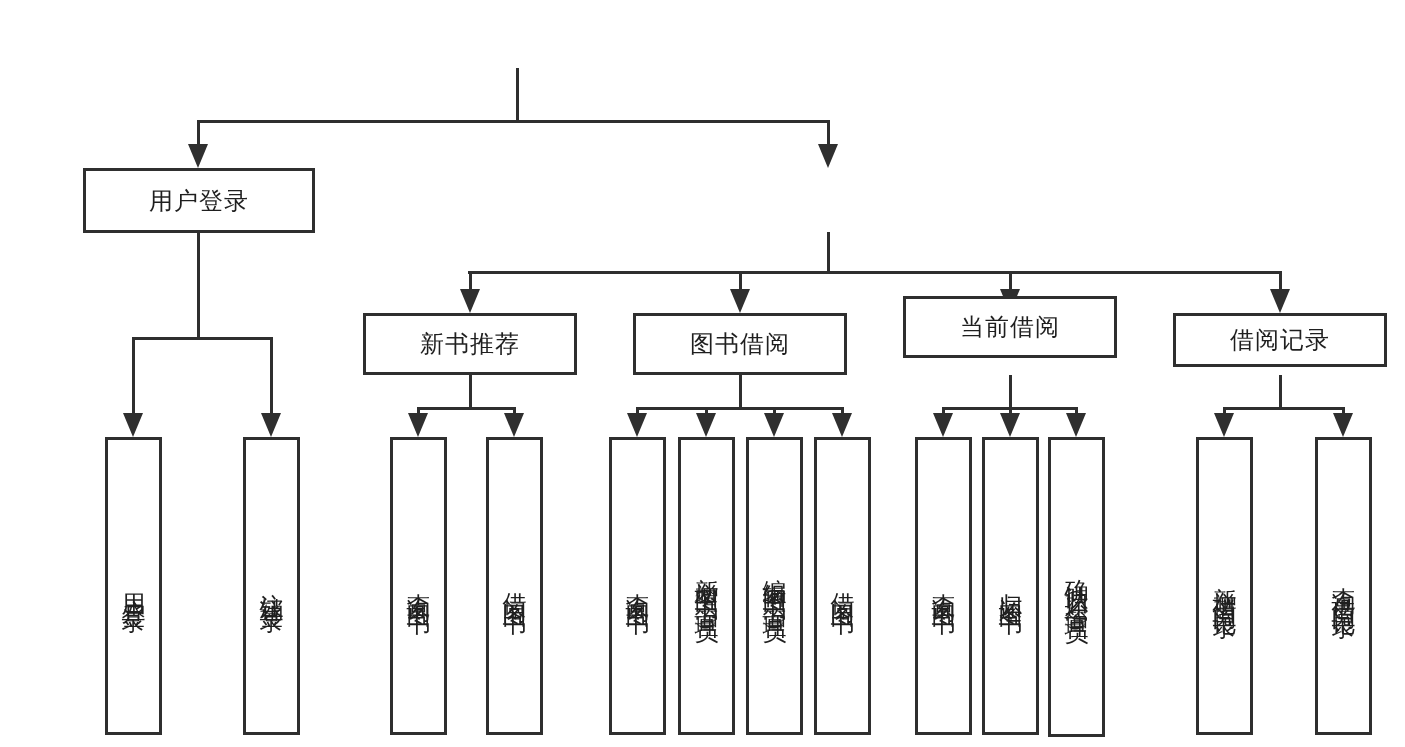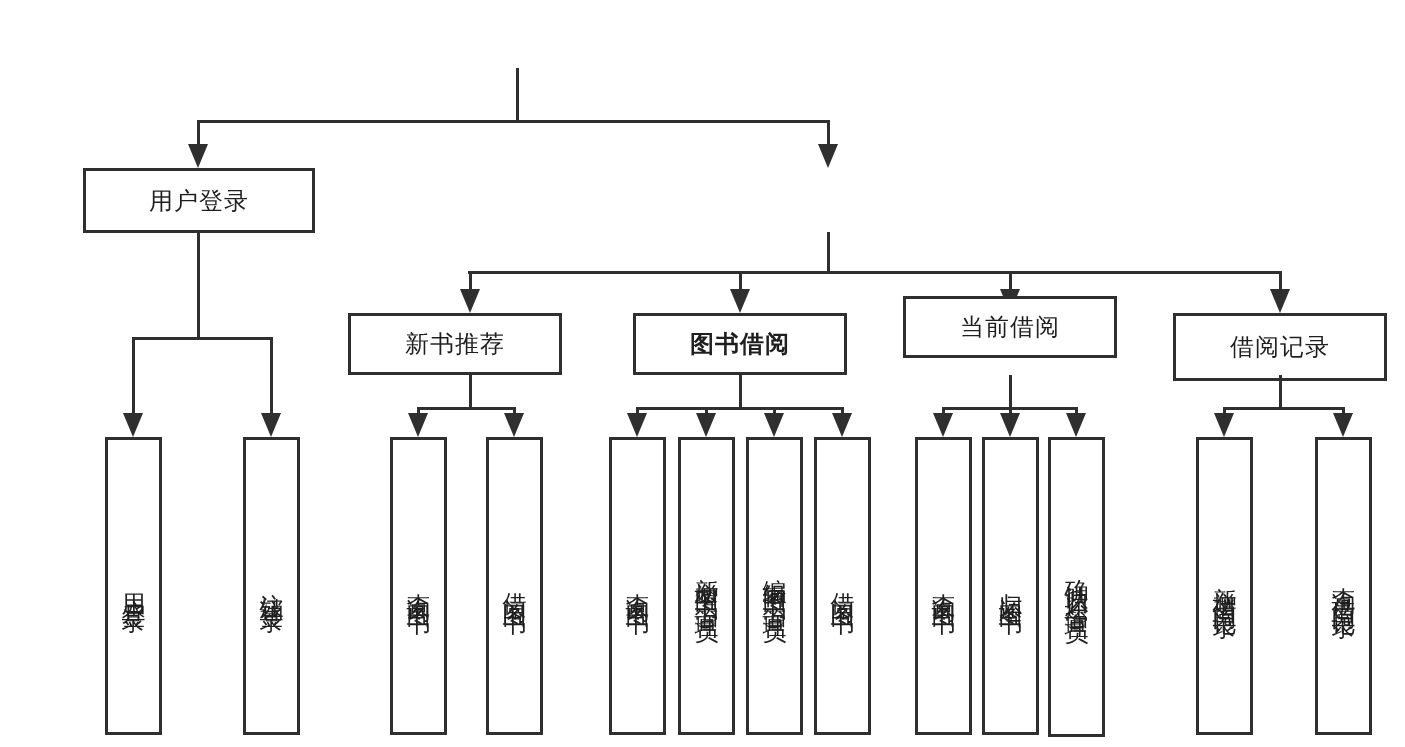--- a/index.html
+++ b/index.html
@@ -79,24 +79,24 @@
   <div class="hline" style="left:468px; top:271px; width:813px; height:3px;"></div>
   <div class="vline" style="left:469px; top:271px; width:3px; height:20px;"></div>
   <div class="arrowhead" style="left:460px; top:289px;"></div>
   <div class="vline" style="left:739px; top:271px; width:3px; height:20px;"></div>
   <div class="arrowhead" style="left:730px; top:289px;"></div>
   <div class="vline" style="left:1009px; top:271px; width:3px; height:20px;"></div>
   <div class="arrowhead" style="left:1000px; top:289px;"></div>
   <div class="vline" style="left:1279px; top:271px; width:3px; height:20px;"></div>
   <div class="arrowhead" style="left:1270px; top:289px;"></div>
 
-  <div class="box" style="left:348px; top:313px; width:214px; height:62px;">新书推荐</div>
-  <div class="box" style="left:633px; top:313px; width:214px; height:62px;font-weight:bold;">图书借阅</div>
+  <div class="box" style="left:363px; top:313px; width:214px; height:62px;">新书推荐</div>
+  <div class="box" style="left:633px; top:313px; width:214px; height:62px;">图书借阅</div>
   <div class="box" style="left:903px; top:296px; width:214px; height:62px;">当前借阅</div>
-  <div class="box" style="left:1173px; top:313px; width:214px; height:68px;">借阅记录</div>
+  <div class="box" style="left:1173px; top:313px; width:214px; height:54px;">借阅记录</div>
 
   <div class="vline" style="left:469px; top:375px; width:3px; height:32px;"></div>
   <div class="hline" style="left:417px; top:407px; width:99px; height:3px;"></div>
   <div class="vline" style="left:417px; top:407px; width:3px; height:8px;"></div>
   <div class="arrowhead" style="left:408px; top:413px;"></div>
   <div class="vline" style="left:513px; top:407px; width:3px; height:8px;"></div>
   <div class="arrowhead" style="left:504px; top:413px;"></div>
 
   <div class="vline" style="left:739px; top:375px; width:3px; height:32px;"></div>
   <div class="hline" style="left:636px; top:407px; width:208px; height:3px;"></div>

